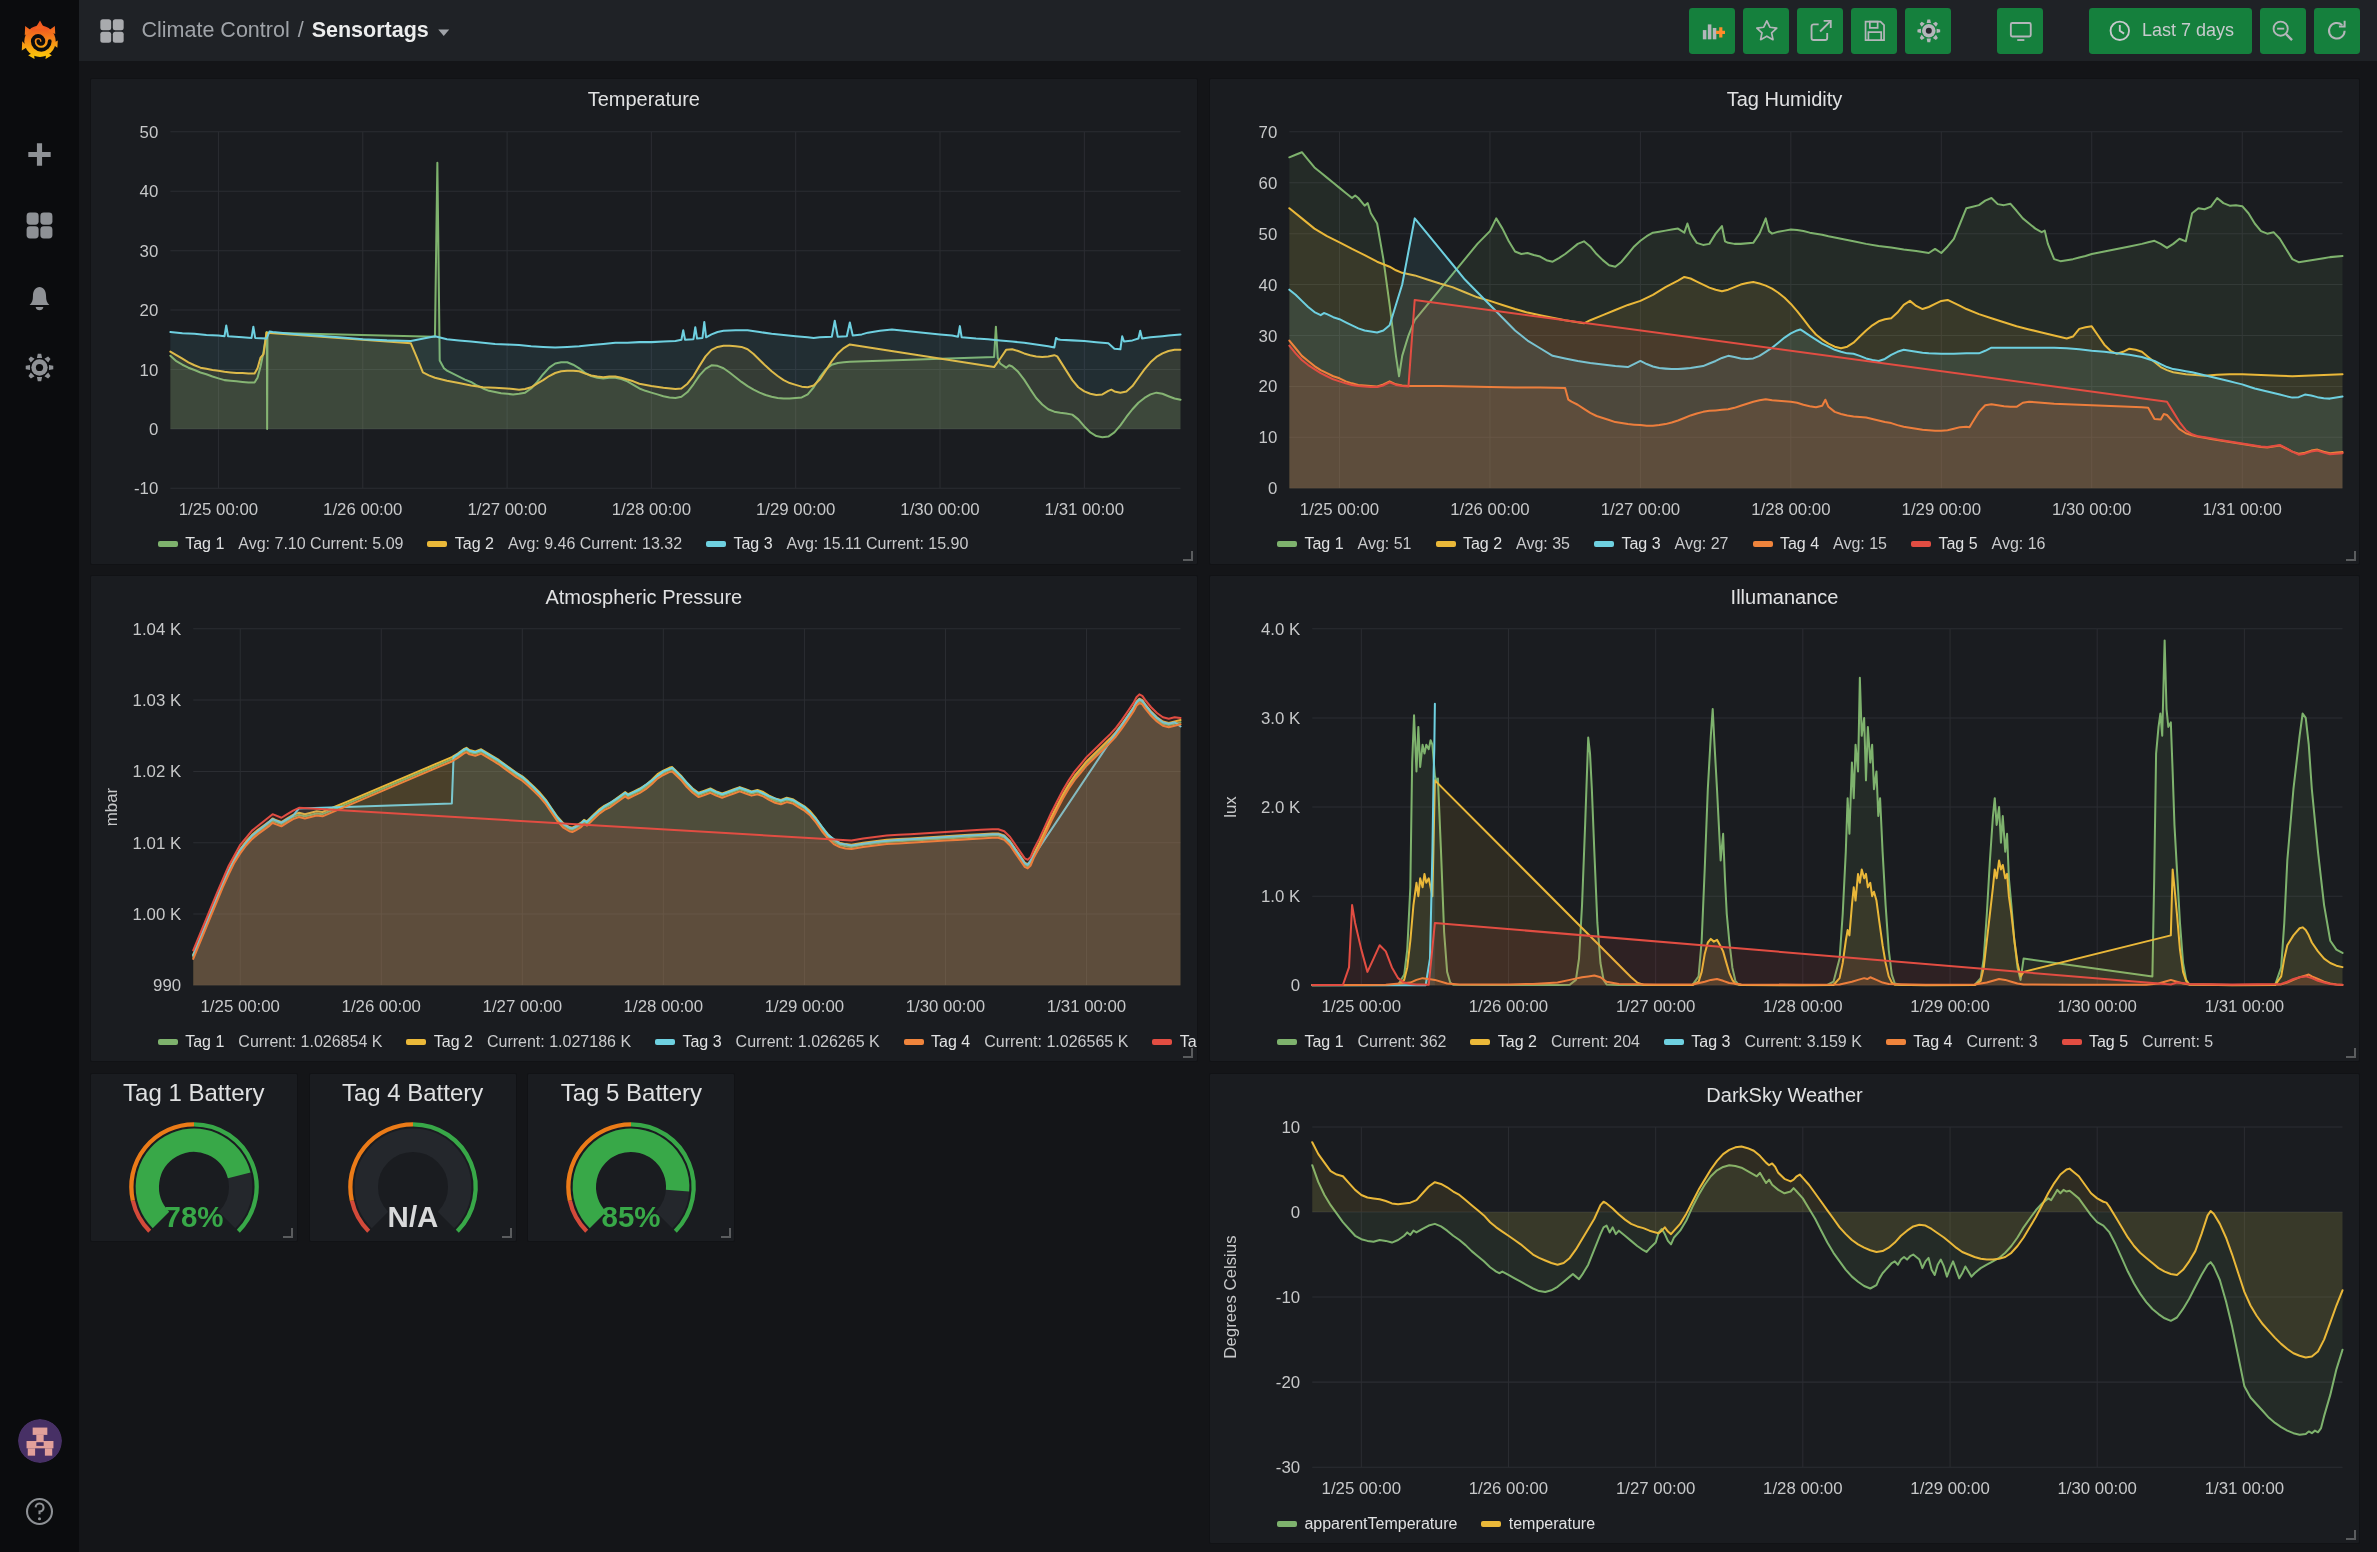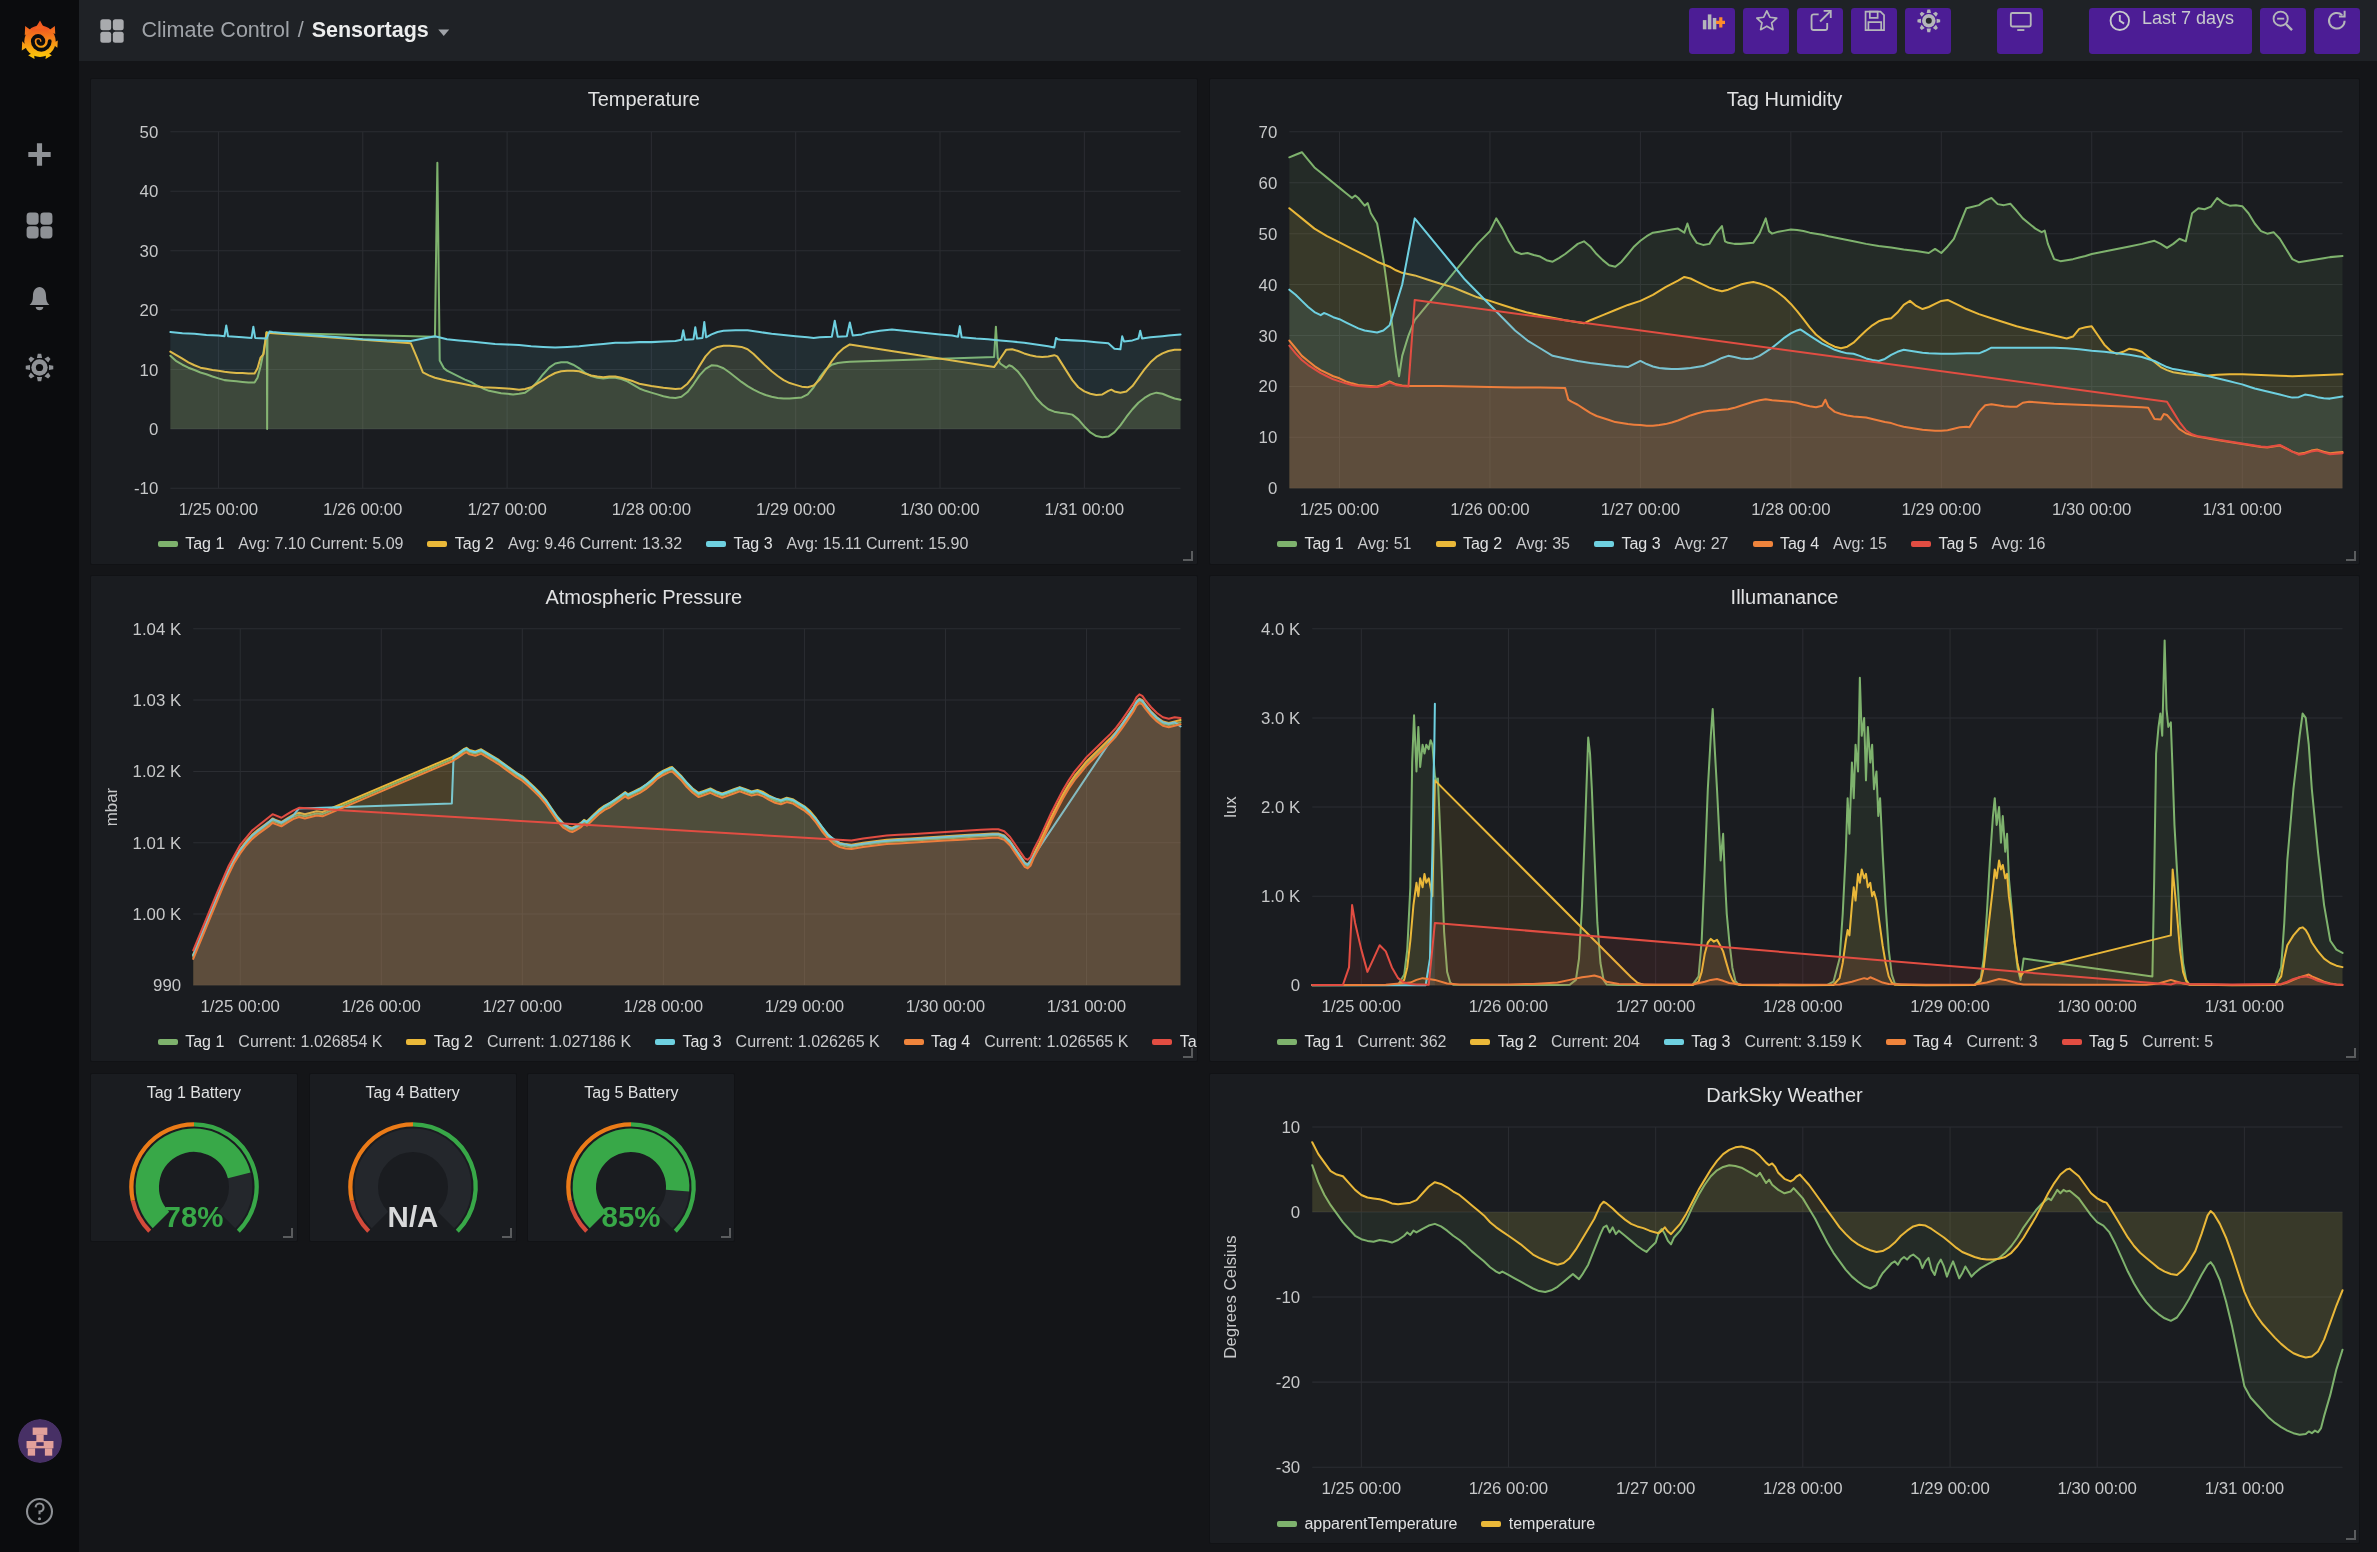--- a/index.html
+++ b/index.html
@@ -15,40 +15,40 @@
 .avatar{width:44px;height:44px;border-radius:50%;overflow:hidden}
 
 .navbar{position:absolute;left:79px;top:0;right:0;height:61px;background:#1f2226;display:flex;align-items:center;padding:0 17.5px;z-index:5}
 .crumb-grid{color:#a9abae;width:30px;height:30px;margin-right:15px}
 .crumb{display:flex;align-items:center;font-size:21.5px;cursor:pointer}
 .crumb .folder{color:#9fa3a8}
 .crumb .sep{color:#9fa3a8;margin:0 8px}
 .crumb .dash-name{color:#eceded;font-weight:600}
 .caret{color:#9fa3a8;width:17.5px;height:17.5px;margin-left:6.7px;margin-top:4px}
 .nav-right{margin-left:auto;display:flex;align-items:center;gap:8px}
-.navbtn{height:46px;min-width:46px;background:#4c1d95;border:none;border-radius:3.4px;color:#b4b6ba;display:flex;align-items:flex-start;justify-content:center;cursor:pointer;--hole:#26282d}
+.navbtn{height:46px;min-width:46px;background:#15803d;border:none;border-radius:3.4px;color:#b4b6ba;display:flex;align-items:center;justify-content:center;cursor:pointer;--hole:#26282d}
 .navbtn svg{width:25.6px;height:25.6px}
 .navbtn.time{padding:0 17.5px;gap:9.4px;font-size:18px;color:#c7cacd;font-family:"Liberation Sans",sans-serif}
 .spacer-lg{width:30px}
 
 .dash{position:absolute;left:79px;top:67px;right:0;bottom:0}
 .panel{position:absolute;background:#1a1c20;border:0.7px solid #111215;border-radius:2px;display:flex;flex-direction:column}
 .panel-title{height:42px;flex:0 0 auto;display:flex;align-items:center;justify-content:center;font-size:20px;font-weight:500;color:#e0e1e2;cursor:pointer}
 .chart-host{flex:1 1 auto;min-height:0}
 .legend{flex:0 0 auto;height:39px;display:flex;align-items:center;padding-left:67px;gap:24px;font-size:16px;white-space:nowrap;overflow:hidden}
 .legend-item{display:inline-flex;align-items:center;cursor:pointer}
 .legend-chip{display:inline-block;width:20px;height:6px;border-radius:2px;margin-right:7.4px}
 .legend-name{color:#e0e1e2}
 .legend-stats{color:#c9cacc;margin-left:14px}
 .legend-stats:empty{margin-left:0}
 .resize-handle{position:absolute;right:3.4px;bottom:2.7px;width:10px;height:10px;border-right:2.7px solid #5a5c5e;border-bottom:2.7px solid #5a5c5e;cursor:nwse-resize}
 
 .gauge-row{position:absolute;left:90px;top:1073px;width:1096px;height:169px;display:flex;gap:10.8px}
 .gauge-panel{position:relative;width:208px;height:169px;background:#1a1c20;border:0.7px solid #111215;border-radius:2px;display:flex;flex-direction:column;align-items:center}
-.gauge-panel .panel-title{height:38px;font-size:16px}
+.gauge-panel .panel-title{height:38px;font-size:24px}
 </style>
 </head>
 <body>
 
 <nav class="sidebar">
   <div class="logo">
     <svg width="50" height="50" viewBox="0 0 118 118">
       <defs>
           <linearGradient id="glog" x1="0" y1="0" x2="0" y2="1">
             <stop offset="0" stop-color="#F04E23"></stop>

